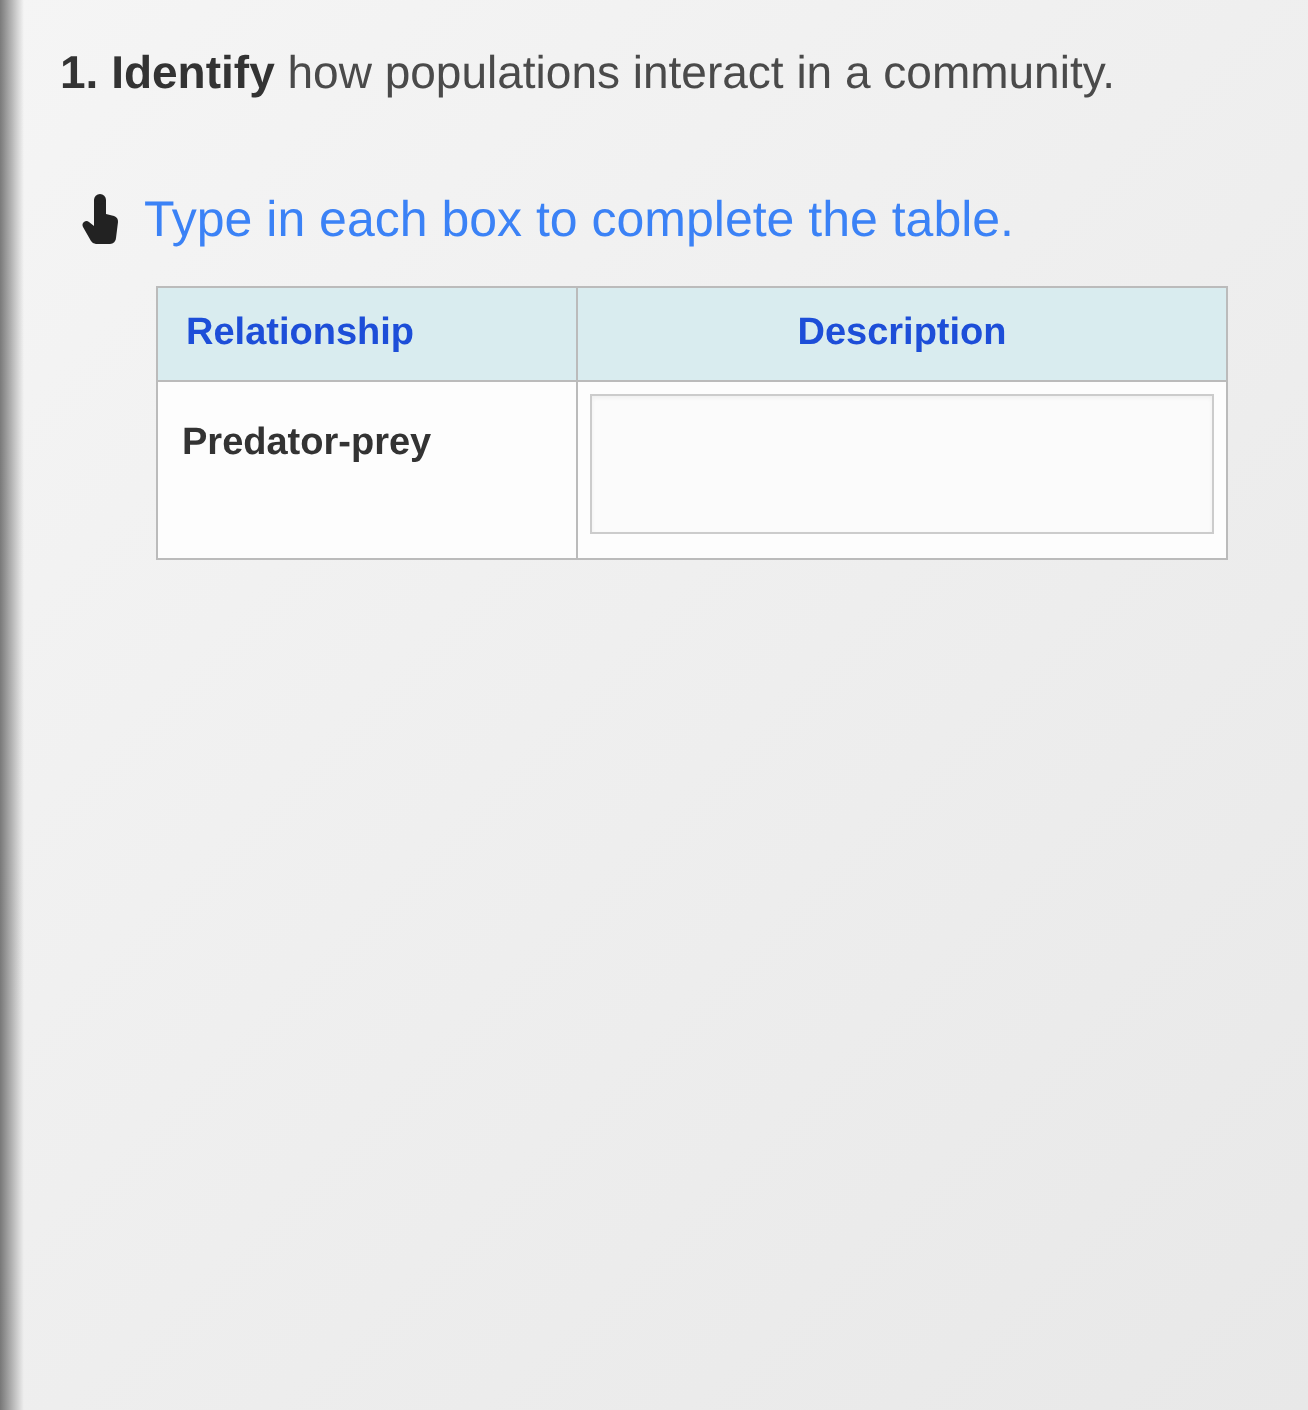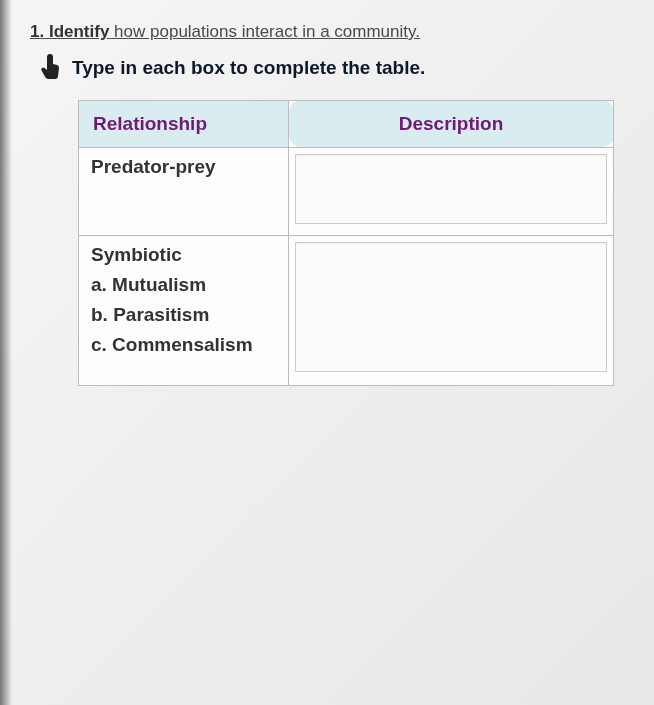--- a/index.html
+++ b/index.html
@@ -10,72 +10,70 @@
     body {
       font-family: Arial, Helvetica, sans-serif;
       background: linear-gradient(135deg, #f5f5f5 0%, #e8e8e8 100%);
       width: 654px;
       height: 705px;
       padding: 20px 30px;
       color: #333;
       position: relative;
     }
     .question-text {
-      font-size: 17px;
+      font-size: 23px;
       line-height: 1.4;
       color: #4a4a4a;
-      margin-bottom: 10px;
-      text-decoration: underline;
+      margin-bottom: 44px;
     }
     .question-text .bold {
       font-weight: bold;
       color: #333;
     }
     .instruction-row {
       display: flex;
       align-items: center;
       gap: 10px;
       margin-bottom: 18px;
       padding-left: 8px;
     }
     .touch-icon {
       width: 24px;
       height: 28px;
       flex-shrink: 0;
     }
     .instruction-text {
-      font-size: 19px;
-      font-weight: bold;
-      color: #0f172a;
+      font-size: 25px;
+      font-weight: normal;
+      color: #3b82f6;
     }
     .table-wrap {
       padding-left: 48px;
       padding-right: 10px;
     }
     table {
       border-collapse: collapse;
       width: 100%;
       background: #fdfdfd;
     }
     th {
       background: #d9ecef;
       border: 1px solid #bbb;
       padding: 12px 14px;
       font-size: 19px;
       font-weight: bold;
-      color: #701a75;
+      color: #1d4ed8;
       text-align: left;
     }
     th.center {
       text-align: center;
-      border-radius: 12px;
     }
     td {
       border: 1px solid #bbb;
-      padding: 8px 12px;
+      padding: 20px 12px;
       vertical-align: top;
       font-size: 19px;
       color: #333;
     }
     td.label-cell {
       font-weight: bold;
       height: 88px;
       width: 210px;
     }
     td.label-cell.tall {
@@ -147,28 +145,15 @@
     </thead>
     <tbody>
       <tr>
         <td class="label-cell">
           <span>Predator-prey</span>
         </td>
         <td class="input-cell">
           <textarea class="text-input" style=""></textarea>
         </td>
       </tr>
-      <tr>
-        <td class="label-cell tall">
-          <span>Symbiotic</span>
-          <div class="sub-list">
-            <div>a. Mutualism</div>
-            <div>b. Parasitism</div>
-            <div>c. Commensalism</div>
-          </div>
-        </td>
-        <td class="input-cell">
-          <textarea class="text-input tall" style=""></textarea>
-        </td>
-      </tr>
     </tbody>
   </table>
 </div>
 
 </body></html>

